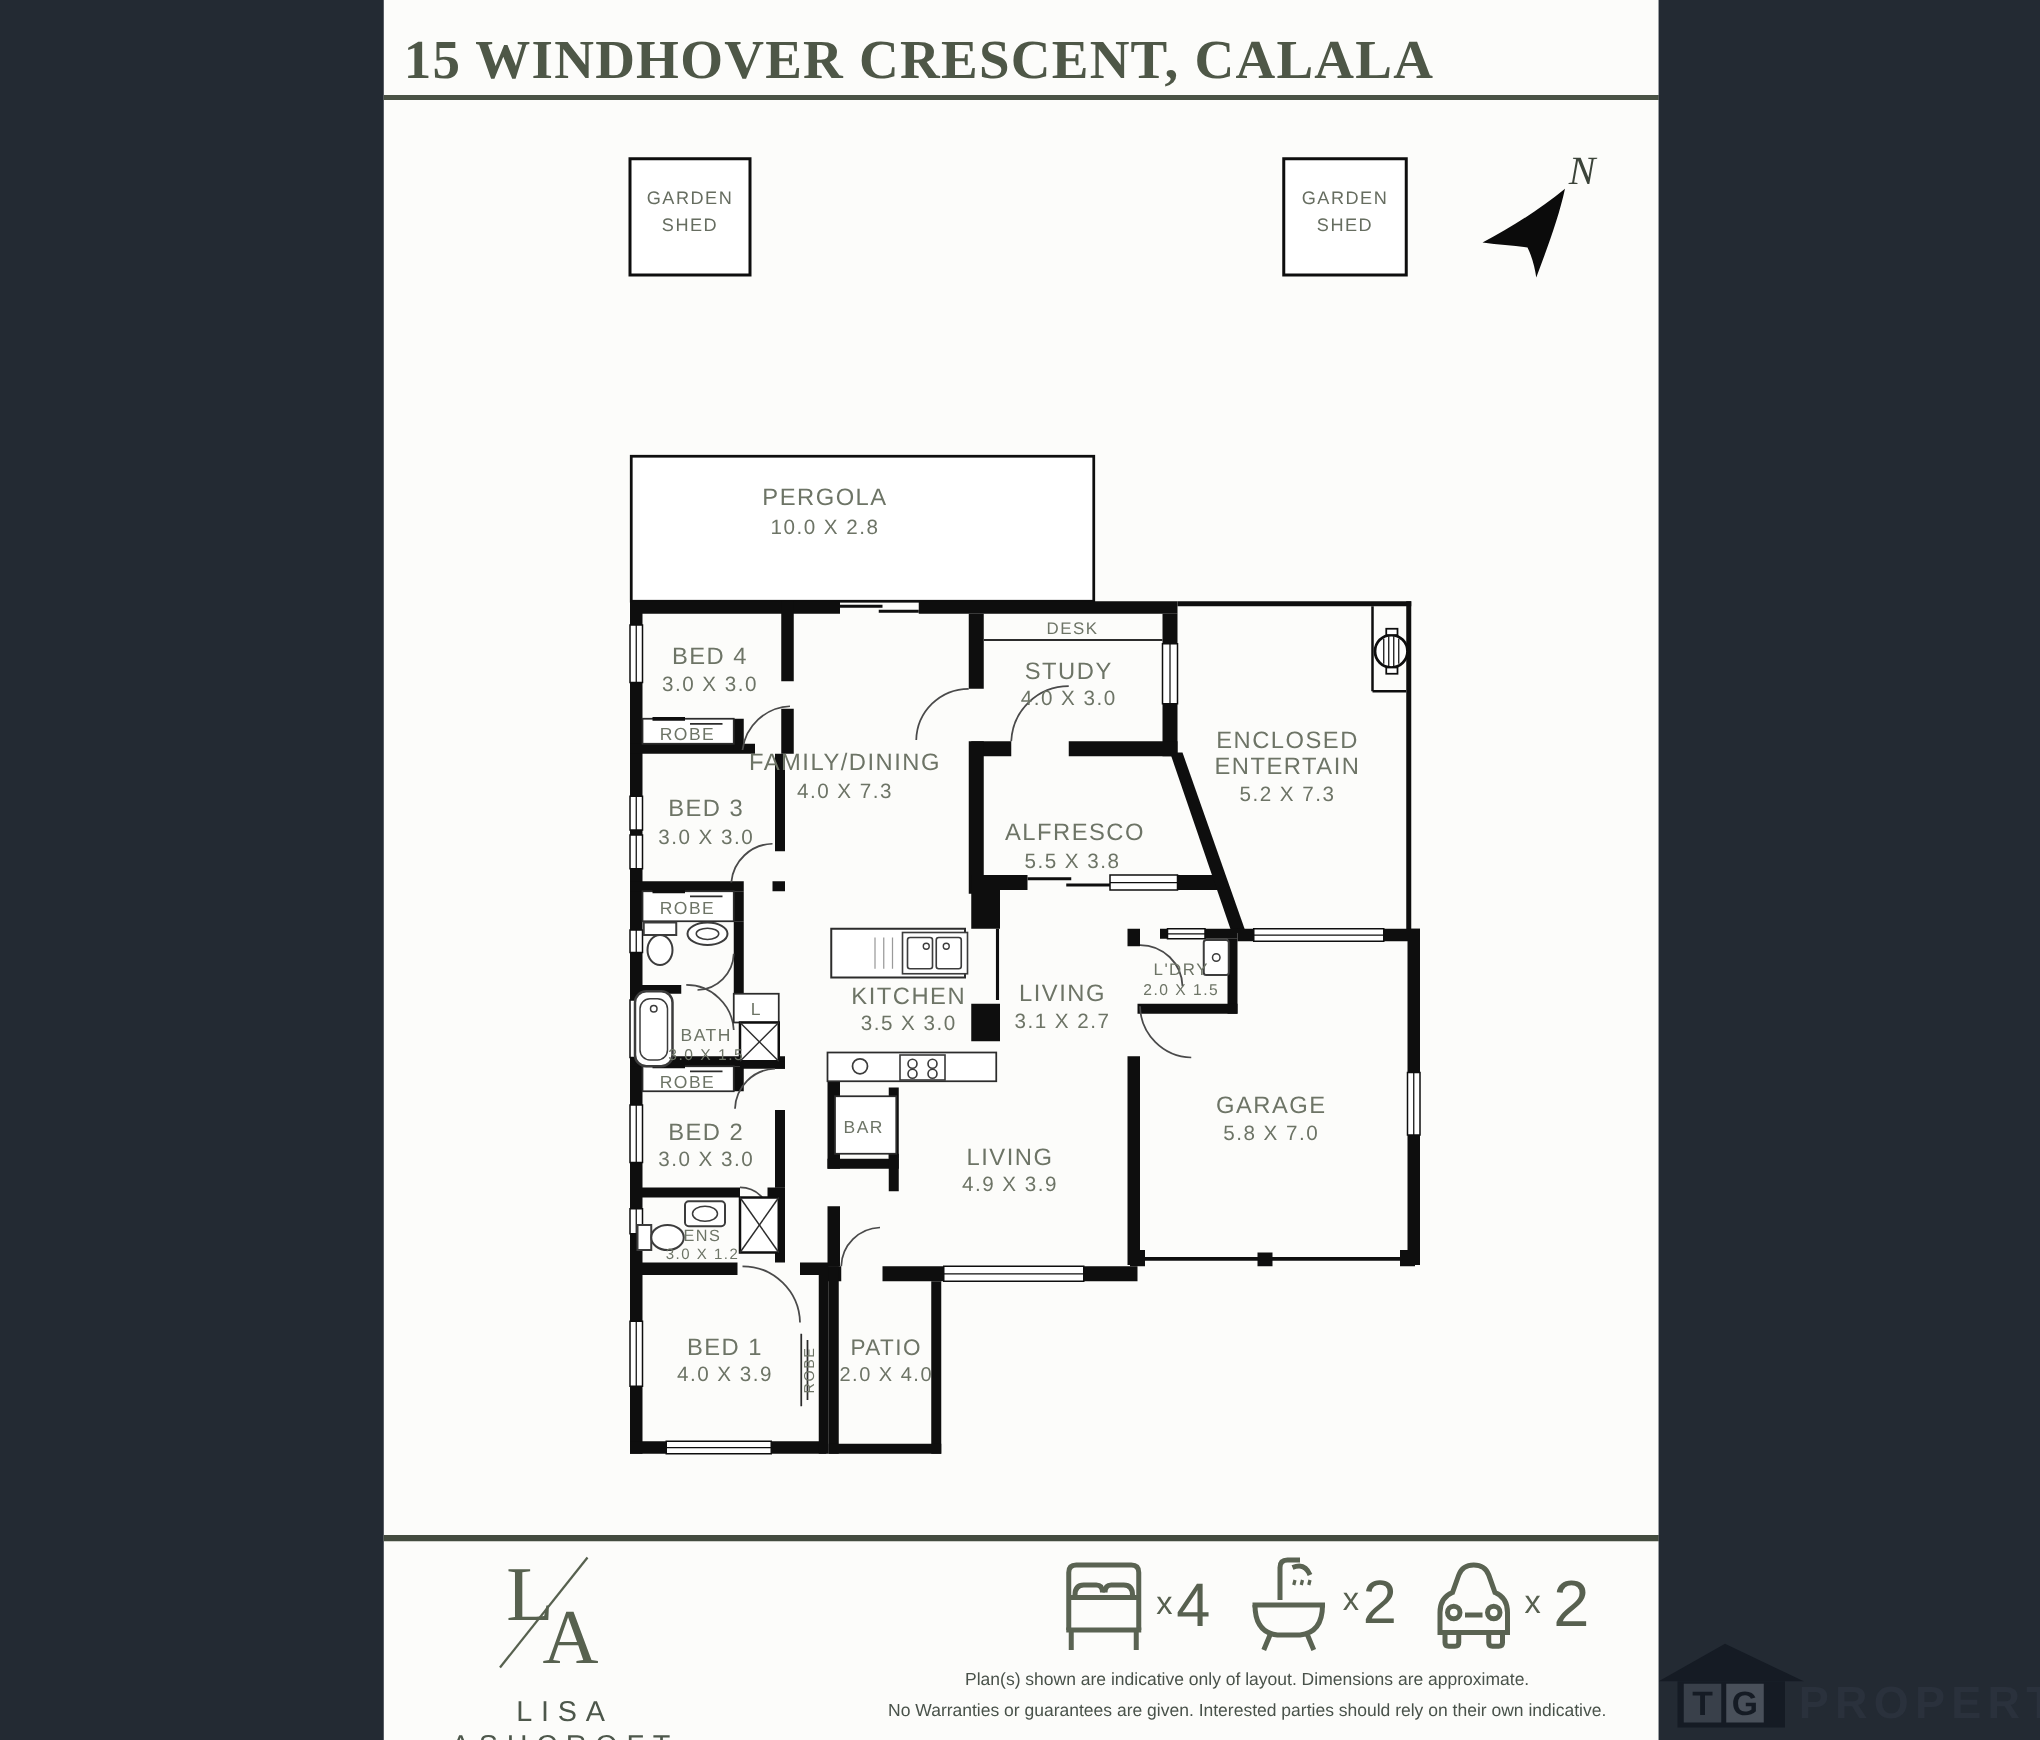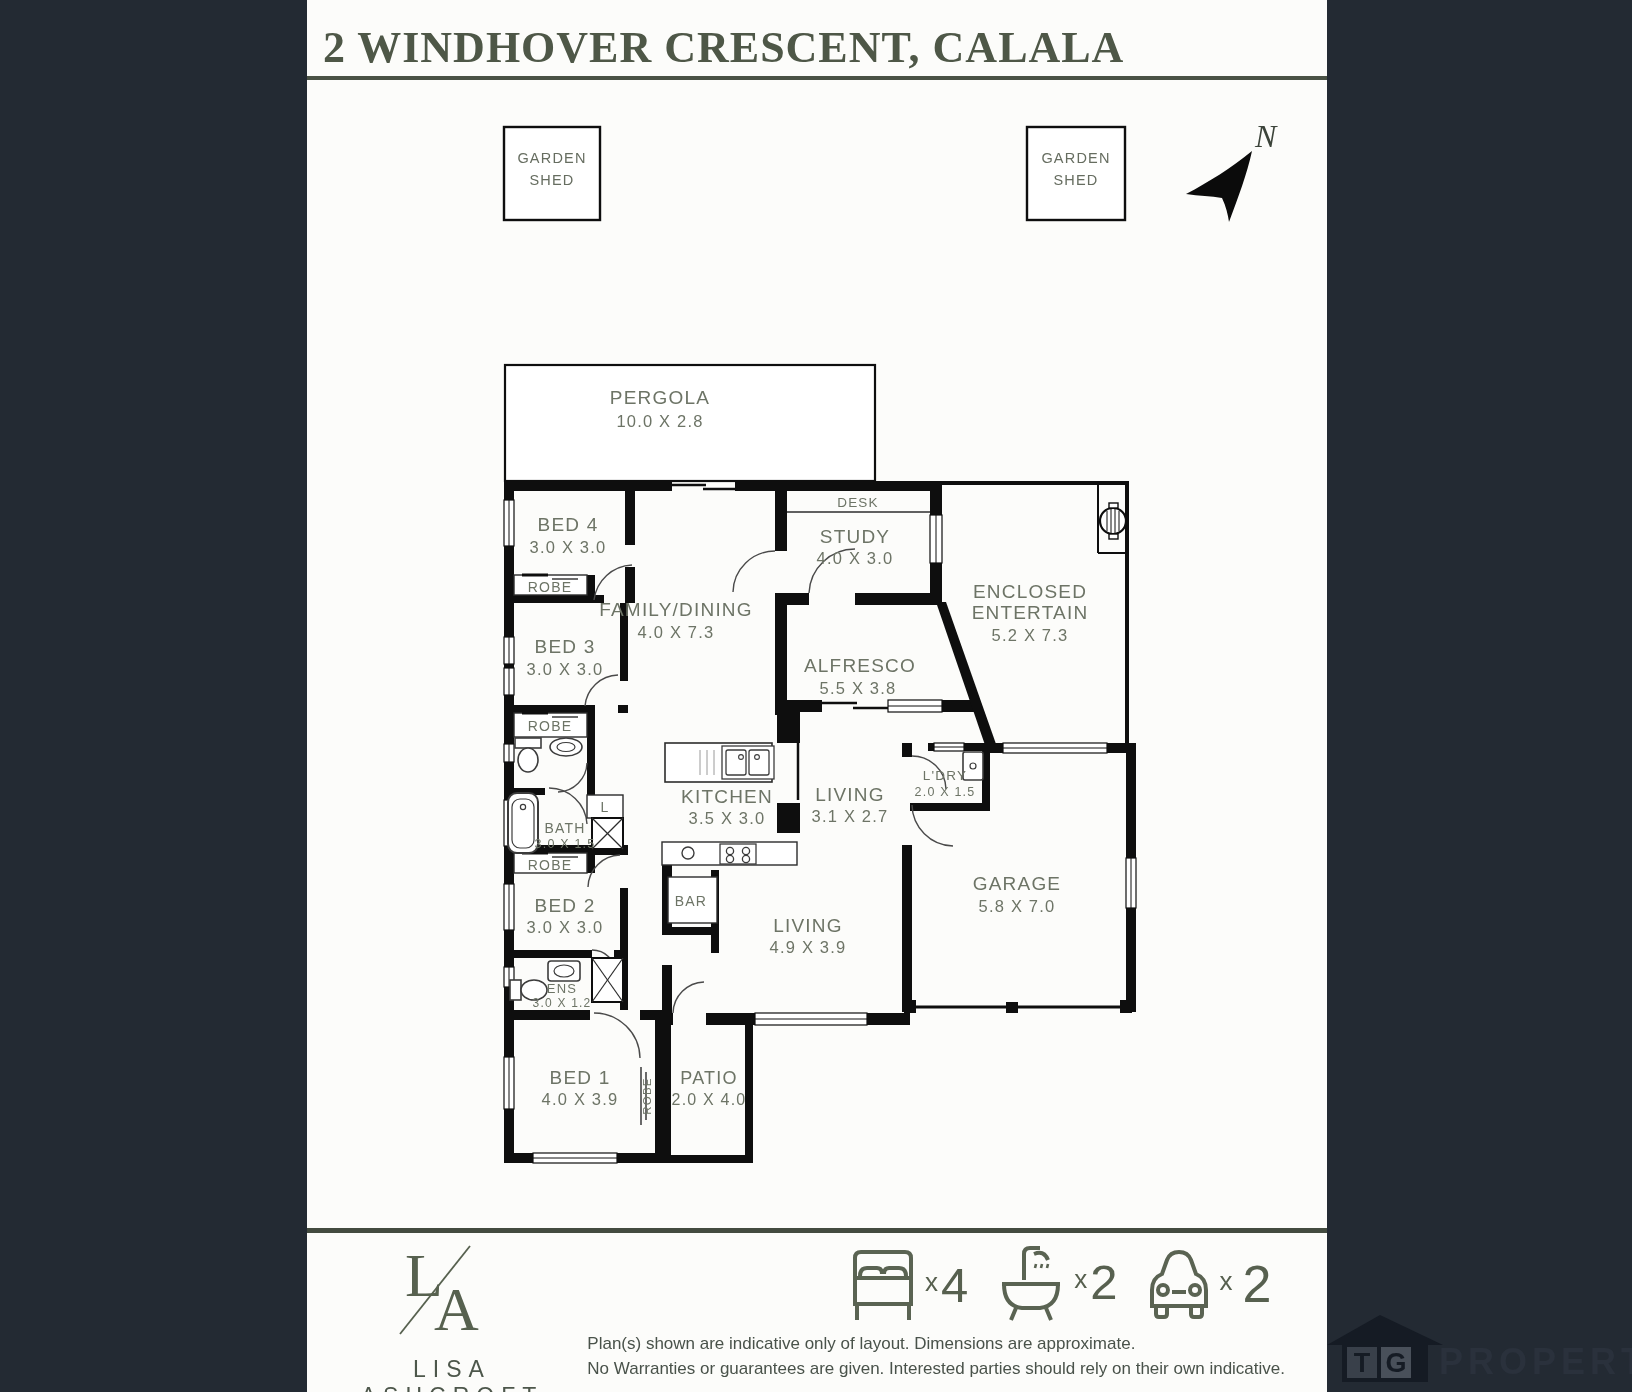--- a/index.html
+++ b/index.html
@@ -29,33 +29,33 @@
   
   .brand-svg{position:absolute;left:85px;top:1238px;}
   .brand-name{position:absolute;left:10px;top:1356px;width:270px;text-align:center;
               font-size:23px;letter-spacing:7px;color:#4d574b;}
   .stats{position:absolute;left:540px;top:1240px;display:flex;align-items:flex-end;color:#57604f;}
   .stat{display:flex;align-items:center;margin-right:26px;}
   .stat:last-child{margin-right:0;}
   .stat .x{font-size:26px;margin:0 3px 6px 6px;}
   .stat .n{font-size:49px;margin-bottom:0px;}
   .stat.gap .x{margin-right:10px;}
-  .disclaimer{position:absolute;right:42px;top:1331px;text-align:left;
-              font-size:17px;line-height:25px;color:#49524a;white-space:nowrap;}
+  .disclaimer{position:absolute;right:42px;top:1331px;text-align:center;
+              font-size:14px;line-height:25px;color:#49524a;white-space:nowrap;}
   
   .wm{position:absolute;left:0;top:1300px;}
 </style>
 </head>
 <body>
 
 <div class="page">
   <div class="side left"></div>
 
   <div class="sheet">
-    <div class="title">2 WINDHOVER CRESCENT, CALALA</div>
+    <div class="title">15 WINDHOVER CRESCENT, CALALA</div>
     <div class="rule-top"></div>
     <div class="rule-bottom"></div>
 
     <svg style="position:absolute;left:0;top:90px;" width="1020" height="1140" viewBox="307 90 1020 1140">
 
       <g>
         <rect x="504" y="127" width="96" height="93" fill="#fff" stroke="#0e0e0e" stroke-width="2.4"></rect>
         <text class="shedtxt" x="552" y="163" text-anchor="middle">GARDEN</text>
         <text class="shedtxt" x="552" y="185" text-anchor="middle">SHED</text>
       </g>

